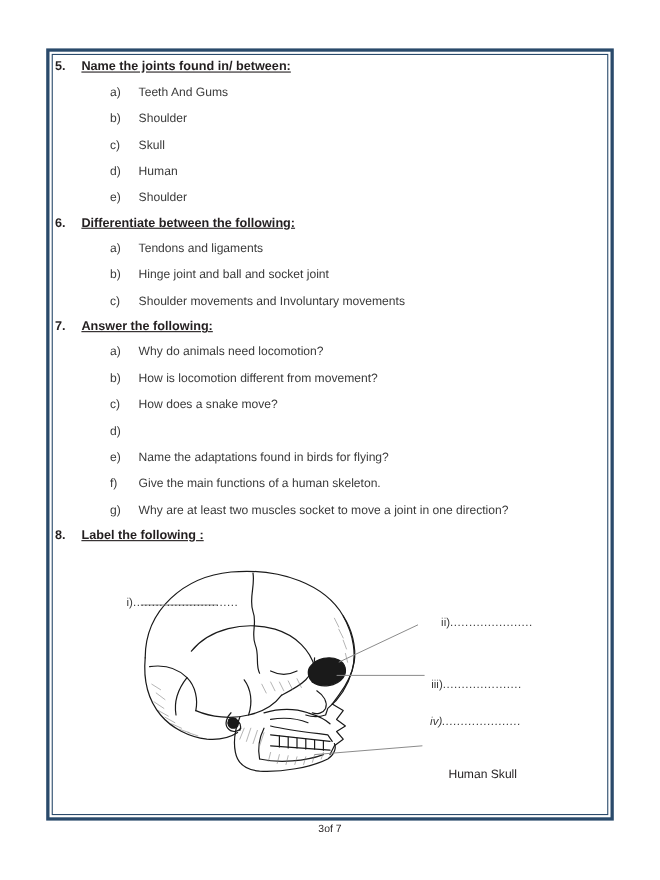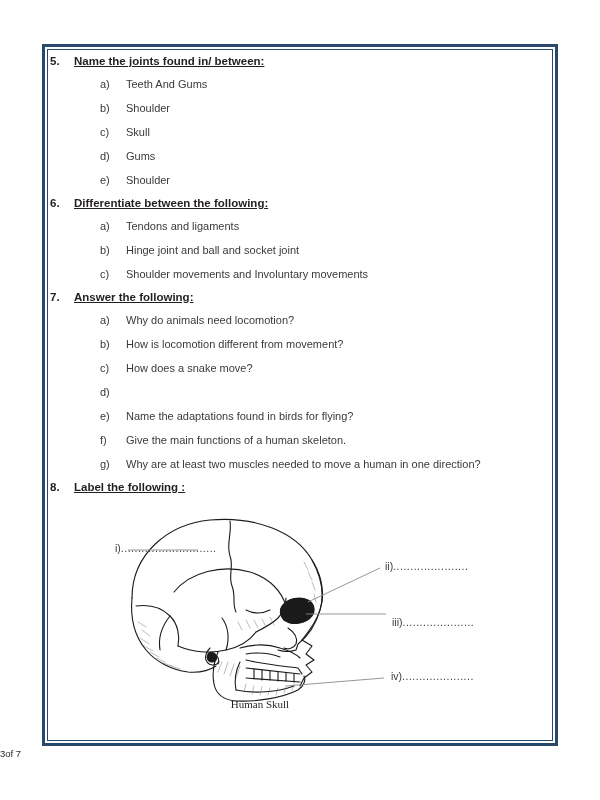--- a/index.html
+++ b/index.html
@@ -94,43 +94,43 @@
     height: 215px;
     margin-top: 4px;
   }
   .figure svg { display: block; }
 
   .fig-caption {
     position: absolute;
     left: 0;
     top: 196px;
     width: 420px;
-    text-align: center;
+    text-align: right;
     font-size: 11px;
     color: #231f20;
-    font-family: Liberation Serif, serif;
   }
 
   
   .lbl {
     position: absolute;
     font-size: 10.5px;
     color: #3a3a3a;
     white-space: nowrap;
   }
   .lbl .dots {
     letter-spacing: 0.5px;
   }
 
   
   .footer {
     position: absolute;
     left: 0;
     top: 748px;
     width: 600px;
+    text-align: center;
     font-size: 9.5px;
     color: #231f20;
   }
 </style>
 </head>
 <body>
 
 <div class="page-frame">
   <div class="page-frame-inner"></div>
 </div>
@@ -149,21 +149,21 @@
     <div class="sub-item">
       <span class="sub-mark">b)</span>
       <span class="sub-text">Shoulder</span>
     </div>
     <div class="sub-item">
       <span class="sub-mark">c)</span>
       <span class="sub-text">Skull</span>
     </div>
     <div class="sub-item">
       <span class="sub-mark">d)</span>
-      <span class="sub-text">Gums</span>
+      <span class="sub-text">Human</span>
     </div>
     <div class="sub-item">
       <span class="sub-mark">e)</span>
       <span class="sub-text">Shoulder</span>
     </div>
   </div>
 
   <div class="q-block">
     <div class="q-head">
       <span class="q-num">6.</span>
@@ -206,21 +206,21 @@
     <div class="sub-item">
       <span class="sub-mark">e)</span>
       <span class="sub-text">Name the adaptations found in birds for flying?</span>
     </div>
     <div class="sub-item">
       <span class="sub-mark">f)</span>
       <span class="sub-text">Give the main functions of a human skeleton.</span>
     </div>
     <div class="sub-item">
       <span class="sub-mark">g)</span>
-      <span class="sub-text">Why are at least two muscles needed to move a human in one direction?</span>
+      <span class="sub-text">Why are at least two muscles socket to move a joint in one direction?</span>
     </div>
   </div>
 
   <div class="q-block">
     <div class="q-head">
       <span class="q-num">8.</span>
       <span class="q-title">Label the following :</span>
     </div>
   </div>
 
@@ -316,27 +316,27 @@
 
         <path d="M256 112 L336 112"></path>
 
         <path d="M236 184 L334 176"></path>
       </g>
     </svg>
 
     <div class="lbl" style="left:65px; top:40px;">
       <span>i)</span><span class="dots">............................</span>
     </div>
-    <div class="lbl" style="left:314px; top:58px;padding-left:21px;">
+    <div class="lbl" style="left:330px; top:58px;padding-left:21px;">
       <span>ii)</span><span class="dots">......................</span>
     </div>
     <div class="lbl" style="left:342px; top:114px;">
       <span>iii)</span><span class="dots">.....................</span>
     </div>
-    <div class="lbl" style="left:341px; top:168px;">
+    <div class="lbl" style="left:341px; top:148px;font-style:italic;">
       <span>iv)</span><span class="dots">.....................</span>
     </div>
 
     <div class="fig-caption">Human Skull</div>
   </div>
 
 </div>
 
 <div class="footer">3of 7</div>
 

